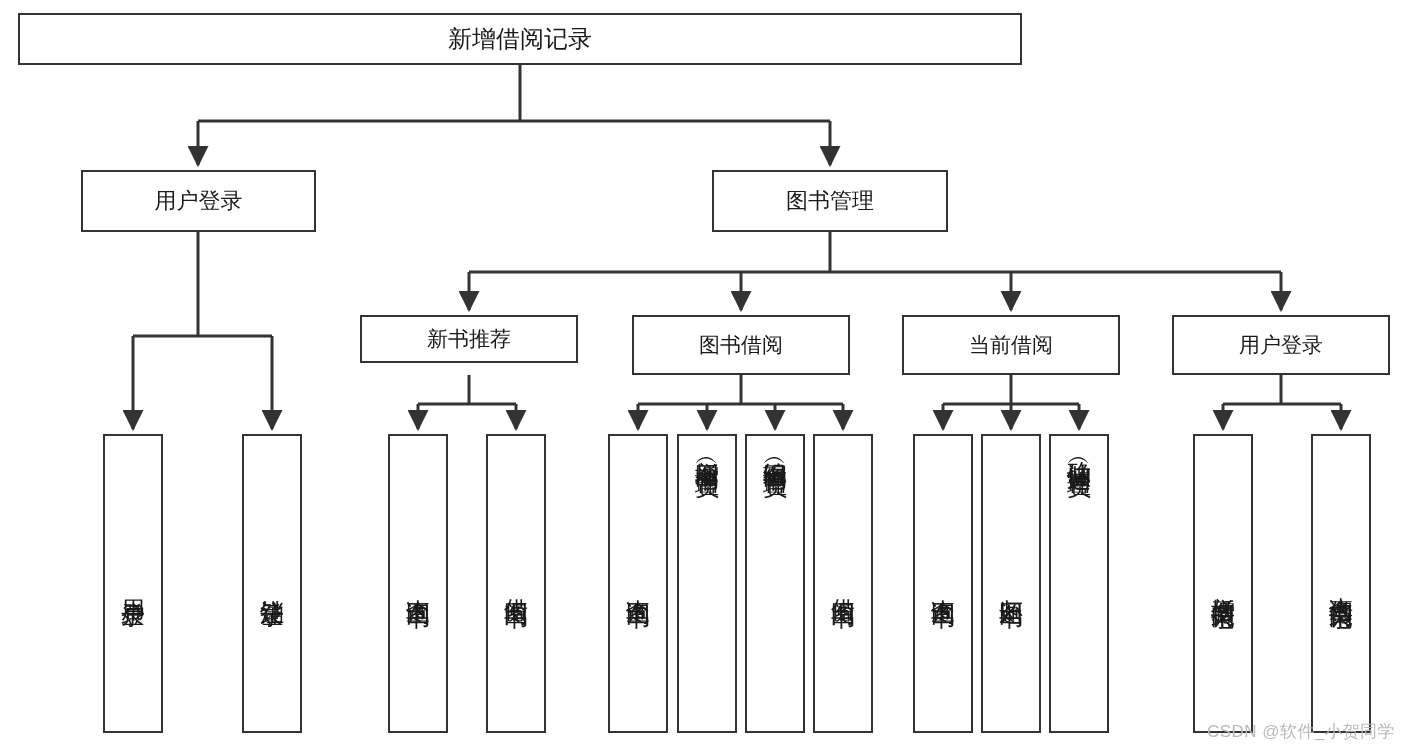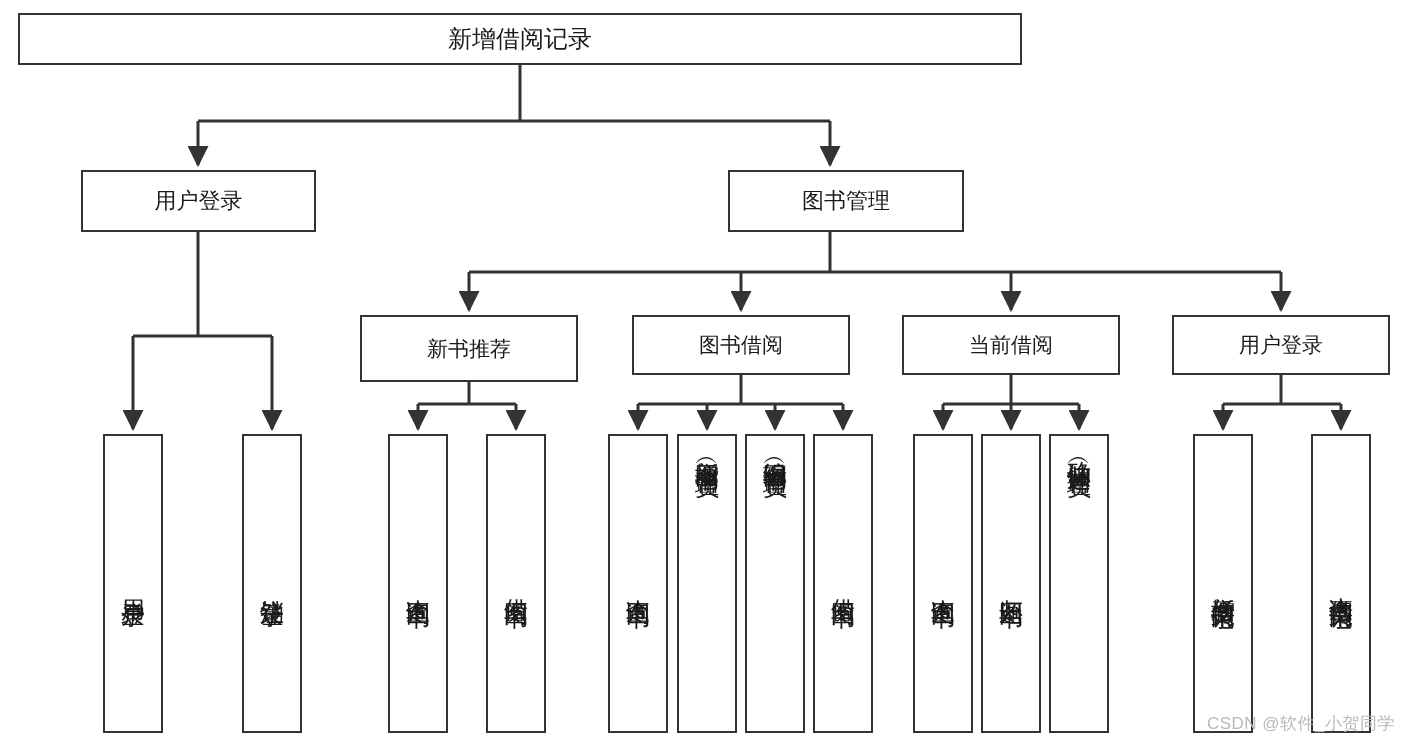--- a/index.html
+++ b/index.html
@@ -58,21 +58,21 @@
     letter-spacing: 2px;
     white-space: nowrap;
   }
   .leaf.center-v {
     align-items: center;
     padding-top: 0;
   }
   .watermark {
     position: absolute;
     right: 10px;
-    bottom: 12px;
+    bottom: 4px;
     font-size: 17px;
     color: #b9b9b9;
     letter-spacing: 0.5px;
     white-space: nowrap;
   }
 </style>
 </head>
 <body>
 
 <div id="canvas">
@@ -127,25 +127,25 @@
     </g>
   </svg>
 
   <div class="node root" style="left:18px; top:13px; width:1004px; height:52px;">
     <span>新增借阅记录</span>
   </div>
 
   <div class="node tier2" style="left:81px; top:170px; width:235px; height:62px;">
     <span>用户登录</span>
   </div>
-  <div class="node tier2" style="left:712px; top:170px; width:236px; height:62px;margin-left:16px;">
+  <div class="node tier2" style="left:712px; top:170px; width:236px; height:62px;">
     <span>图书管理</span>
   </div>
 
-  <div class="node tier3" style="left:360px; top:315px; width:218px; height:67px;">
+  <div class="node tier3" style="left:360px; top:315px; width:218px; height:48px;">
     <span>新书推荐</span>
   </div>
   <div class="node tier3" style="left:632px; top:315px; width:218px; height:60px;">
     <span>图书借阅</span>
   </div>
   <div class="node tier3" style="left:902px; top:315px; width:218px; height:60px;">
     <span>当前借阅</span>
   </div>
   <div class="node tier3" style="left:1172px; top:315px; width:218px; height:60px;">
     <span>用户登录</span>

